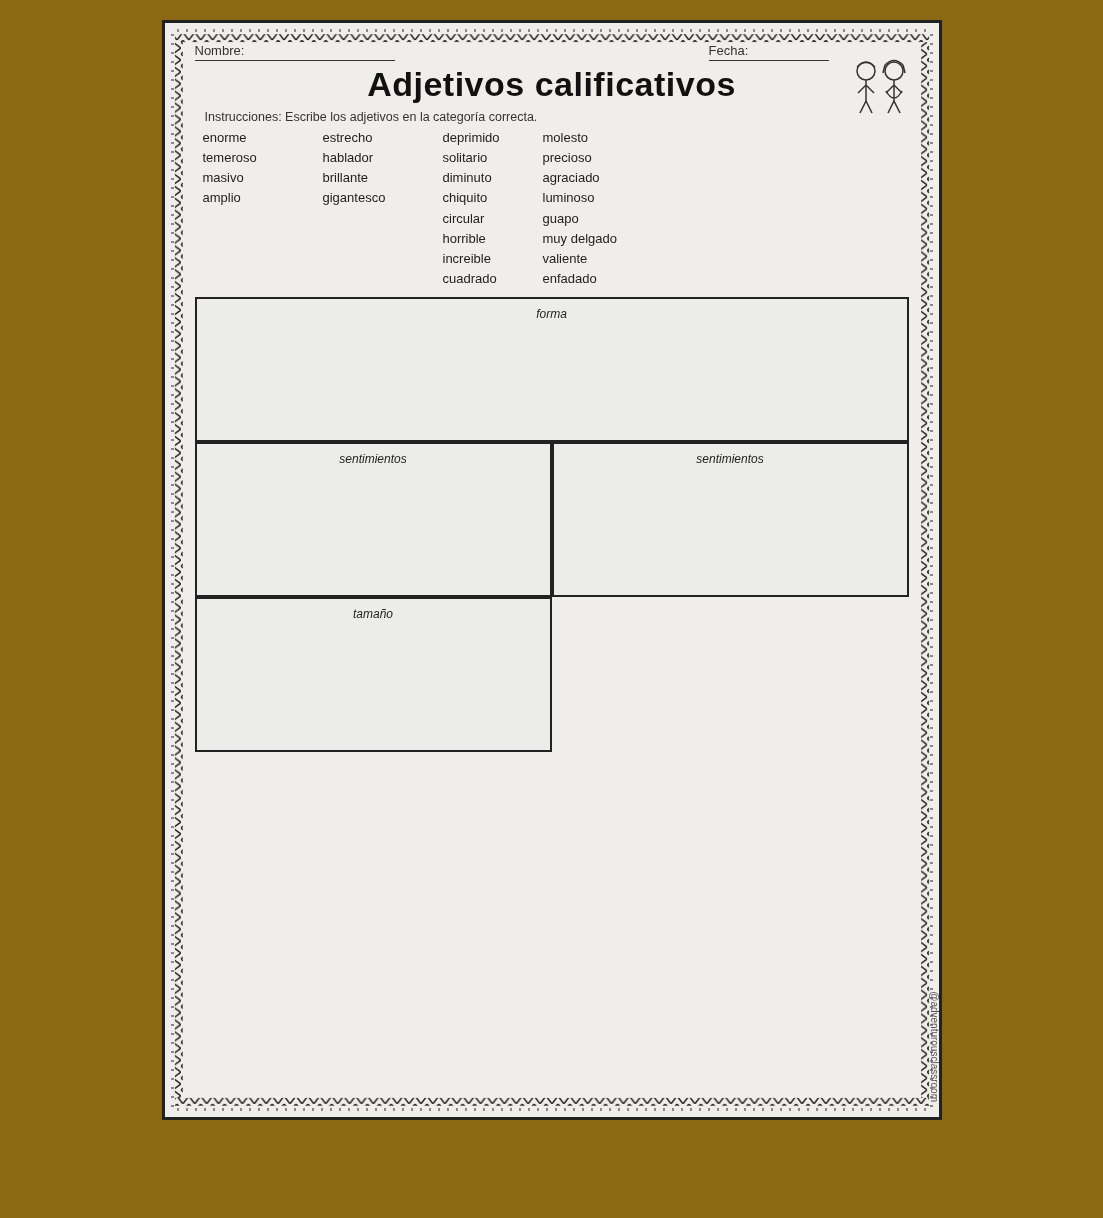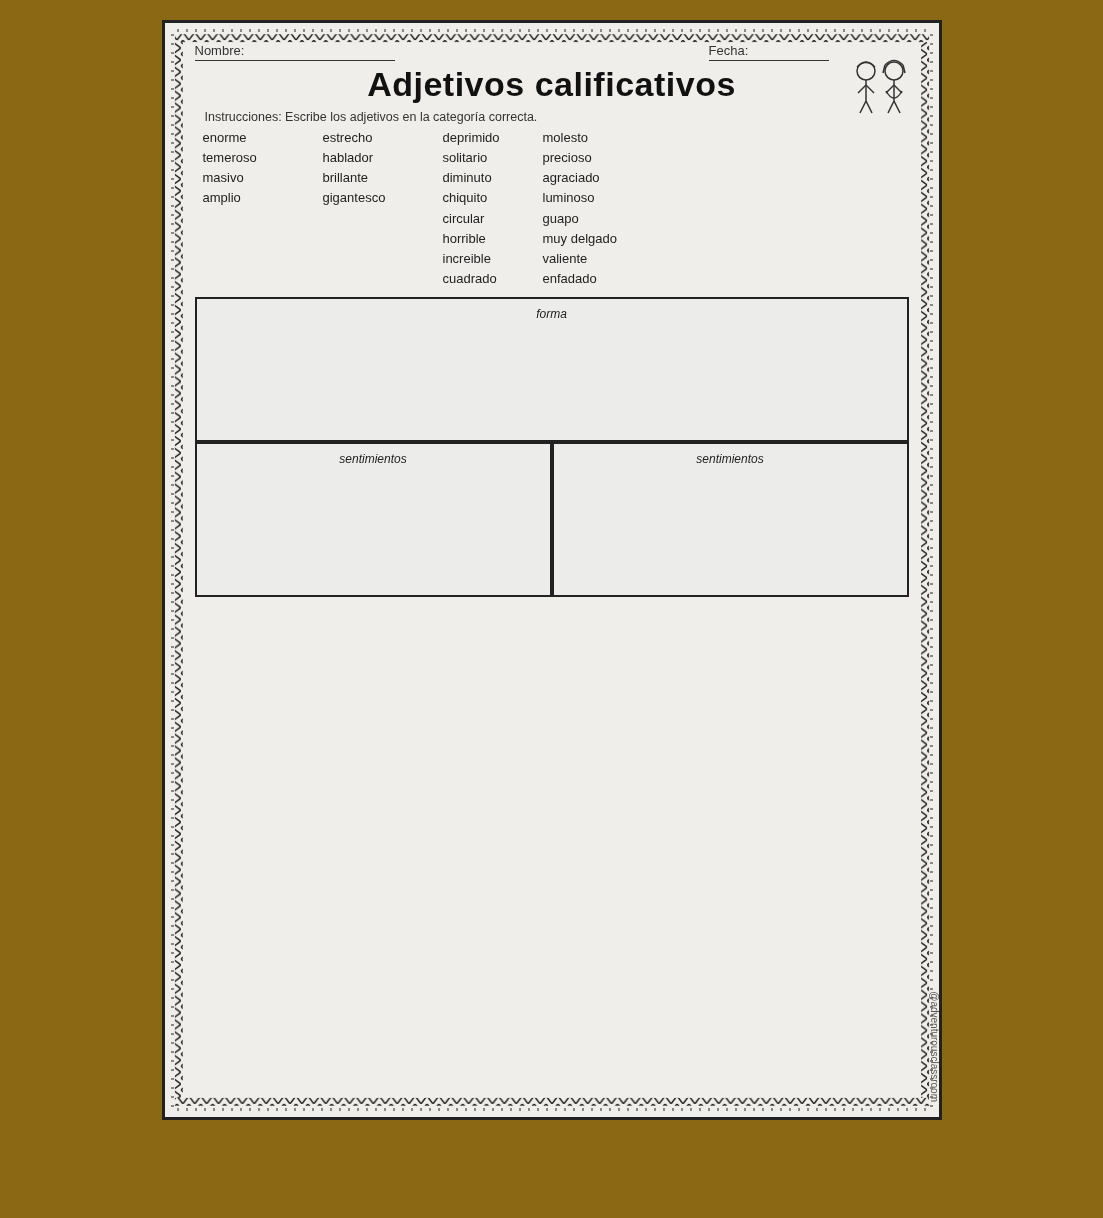--- a/index.html
+++ b/index.html
@@ -320,19 +320,22 @@
 
 
       <div class="box">
         <span class="box-label">sentimientos</span>
       </div>
 
       <div class="box">
         <span class="box-label">sentimientos</span>
       </div>
 
+      <div class="box">
+        <span class="box-label">tamaño</span>
+      </div>
 
     </div>
 
     <div class="watermark">@adventurousclassroom</div>
 
   </div>
 </div>
 
 </body></html>

